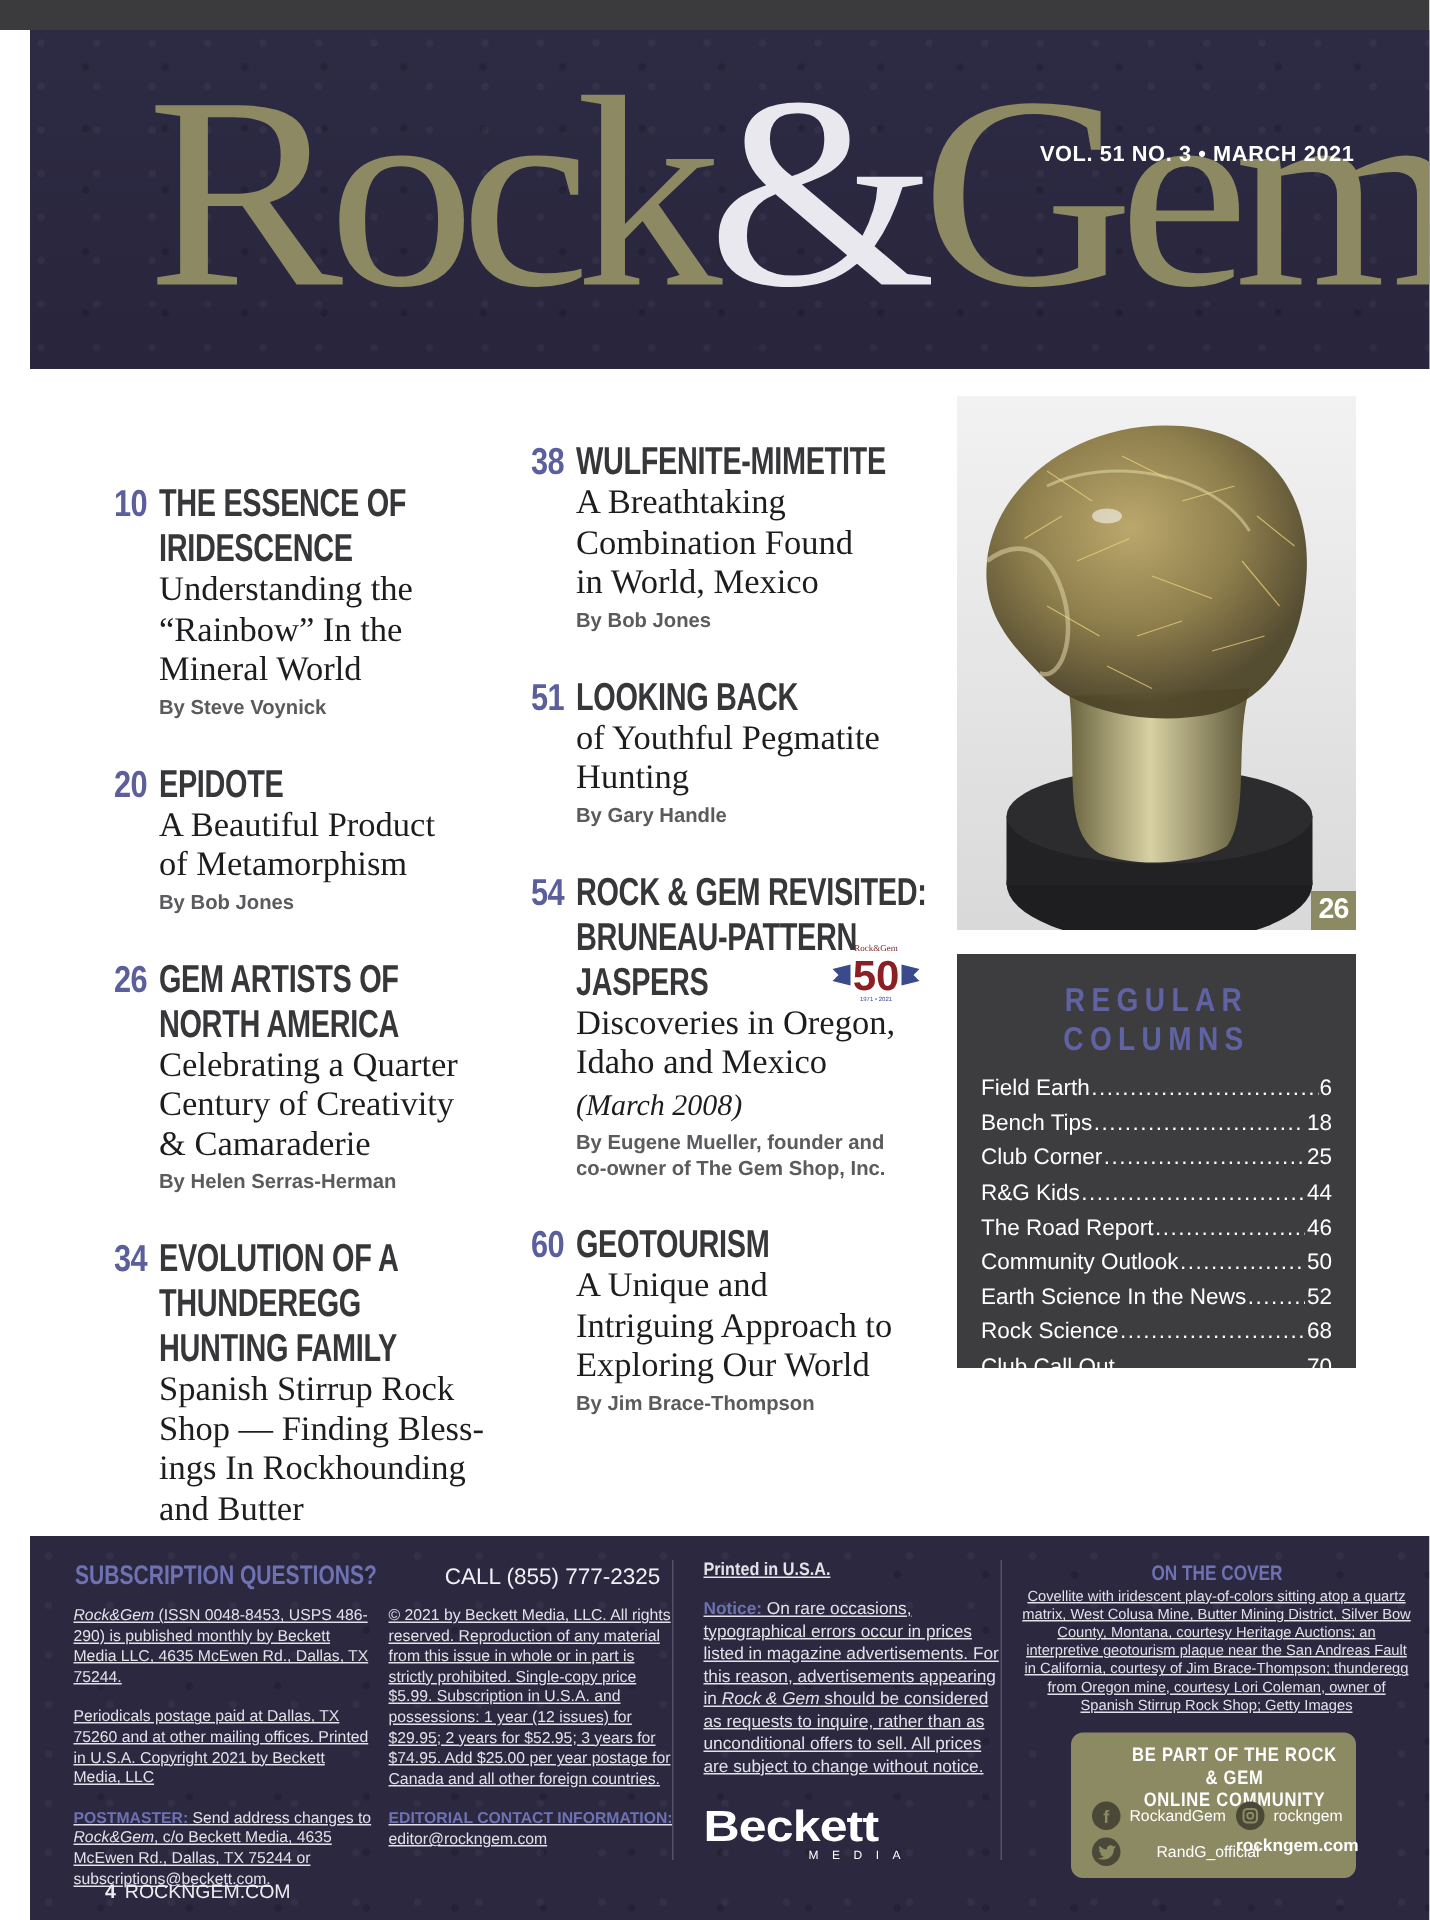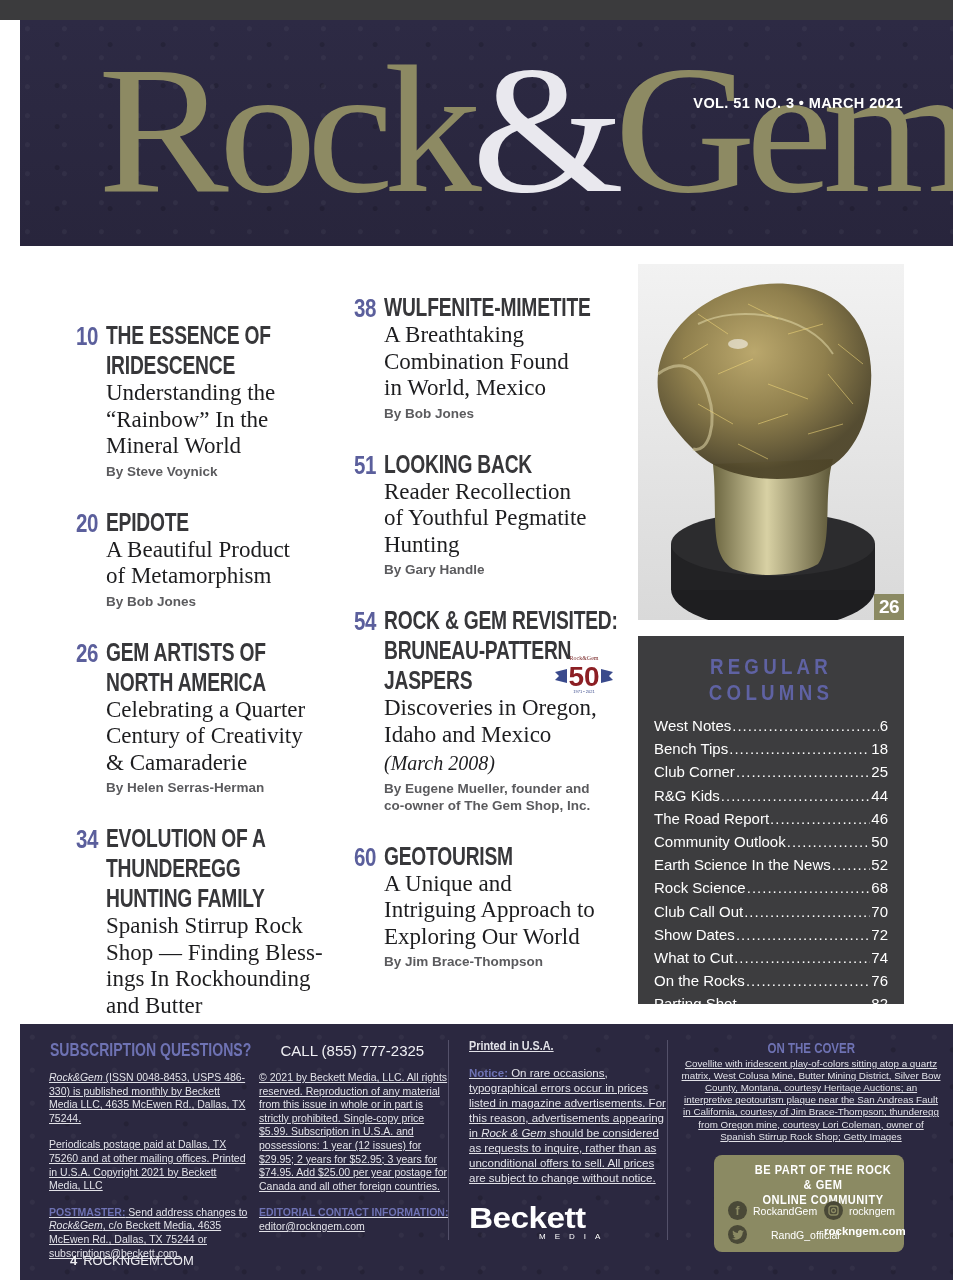--- a/index.html
+++ b/index.html
@@ -67,21 +67,21 @@
     background: #ececec; overflow: hidden;
   }
   .page-tag {
     position: absolute; right: 0; bottom: 0; width: 30px; height: 26px;
     background: #8b8a63; color: #fff; font-weight: bold; font-size: 19px;
     text-align: center; line-height: 26px; letter-spacing: -0.5px;
   }
 
   
   .regcols {
-    position: absolute; left: 638px; top: 636px; width: 266px; height: 368px;
+    position: absolute; left: 638px; top: 636px; width: 266px; height: 276px;
     background: #3d3d3f; padding: 18px 16px 0 16px;
   }
   .regcols h3 {
     text-align: center; color: #5f62a3; font-size: 22px; letter-spacing: 5px;
     font-weight: bold; margin-bottom: 8px; transform: scaleX(0.85);
   }
   .rc-row {
     display: flex; align-items: baseline; color: #ffffff;
     font-size: 15px; line-height: 23.2px; white-space: nowrap; overflow: hidden;
   }
@@ -101,21 +101,21 @@
     color: #e6e6ec;
   }
   .f-sub {
     position: absolute; left: 30px; top: 16px; white-space: nowrap;
   }
   .f-sub .q {
     color: #6e72b3; font-weight: bold; font-size: 18px;
     display: inline-block; transform: scaleX(0.78); transform-origin: left center;
     margin-right: -36px;
   }
-  .f-sub .call { color: #f0f0f4; font-size: 15px; margin-left: 4px; }
+  .f-sub .call { color: #f0f0f4; font-size: 15px; margin-left: 20px; }
   .f-text { position: absolute; font-size: 10.5px; line-height: 13.6px; color: #e2e2e8; text-decoration: underline; }
   .f-text p { margin-bottom: 13px; }
   .f-text .acc { color: #6e72b3; font-weight: bold; }
   .f-text i { font-style: italic; }
   .f1 { left: 29px; top: 47px; width: 200px; }
   .f2 { left: 239px; top: 47px; width: 190px; }
   .vline { position: absolute; top: 16px; width: 1px; background: #54516a; }
   .f3 { left: 449px; top: 16px; width: 198px; }
   .f3 .printed { font-weight: bold; font-size: 12px; margin-bottom: 12px; transform: scaleX(0.9); transform-origin: left; }
   .f3 .notice { font-size: 11.5px; line-height: 15px; }
@@ -233,21 +233,20 @@
     </div>
     <div class="by">By Bob Jones</div>
   </div>
 
   <div class="entry">
     <div class="pg">51</div>
     <div class="head">
       <div>LOOKING BACK</div>
     </div>
     <div class="dek">
-      <div>Reader Recollection</div>
       <div>of Youthful Pegmatite</div>
       <div>Hunting</div>
     </div>
     <div class="by">By Gary Handle</div>
   </div>
 
   <div class="entry">
     <div class="pg">54</div>
     <div class="head">
       <div>ROCK &amp; GEM REVISITED:</div>
@@ -327,21 +326,21 @@
         <line x1="200" y1="80" x2="225" y2="100"></line>
     </g>
     <ellipse cx="100" cy="80" rx="10" ry="5" fill="#ffffff" opacity="0.55"></ellipse>
   </svg>
   <div class="page-tag">26</div>
 </div>
 
 <div class="regcols">
   <h3>REGULAR COLUMNS</h3>
   <div class="rc-row">
-      <span class="lbl">West Notes</span>
+      <span class="lbl">Field Earth</span>
       <span class="dots"></span>
       <span class="num">6</span>
     </div>
   <div class="rc-row">
       <span class="lbl">Bench Tips</span>
       <span class="dots"></span>
       <span class="num">18</span>
     </div>
   <div class="rc-row">
       <span class="lbl">Club Corner</span>
@@ -400,21 +399,21 @@
     </div>
 </div>
 
 <div class="footer">
   <div class="f-sub">
     <span class="q">SUBSCRIPTION QUESTIONS?</span>
     <span class="call">CALL (855) 777-2325</span>
   </div>
 
   <div class="f-text f1">
-    <p><i>Rock&amp;Gem</i><span> (ISSN 0048-8453, USPS 486-330) is published monthly by Beckett Media LLC, 4635 McEwen Rd., Dallas, TX 75244.</span></p>
+    <p><i>Rock&amp;Gem</i><span> (ISSN 0048-8453, USPS 486-290) is published monthly by Beckett Media LLC, 4635 McEwen Rd., Dallas, TX 75244.</span></p>
     <p>Periodicals postage paid at Dallas, TX 75260 and at other mailing offices. Printed in U.S.A. Copyright 2021 by Beckett Media, LLC</p>
     <p><span class="acc">POSTMASTER:</span><span> Send address changes to </span><i>Rock&amp;Gem</i><span>, c/o Beckett Media, 4635 McEwen Rd., Dallas, TX 75244 or subscriptions@beckett.com.</span></p>
   </div>
 
   <div class="f-text f2">
     <p>© 2021 by Beckett Media, LLC. All rights reserved. Reproduction of any material from this issue in whole or in part is strictly prohibited. Single-copy price $5.99. Subscription in U.S.A. and possessions: 1 year (12 issues) for $29.95; 2 years for $52.95; 3 years for $74.95. Add $25.00 per year postage for Canada and all other foreign countries.</p>
     <div class="acc">EDITORIAL CONTACT INFORMATION:</div>
     <div>editor@rockngem.com</div>
   </div>
 

